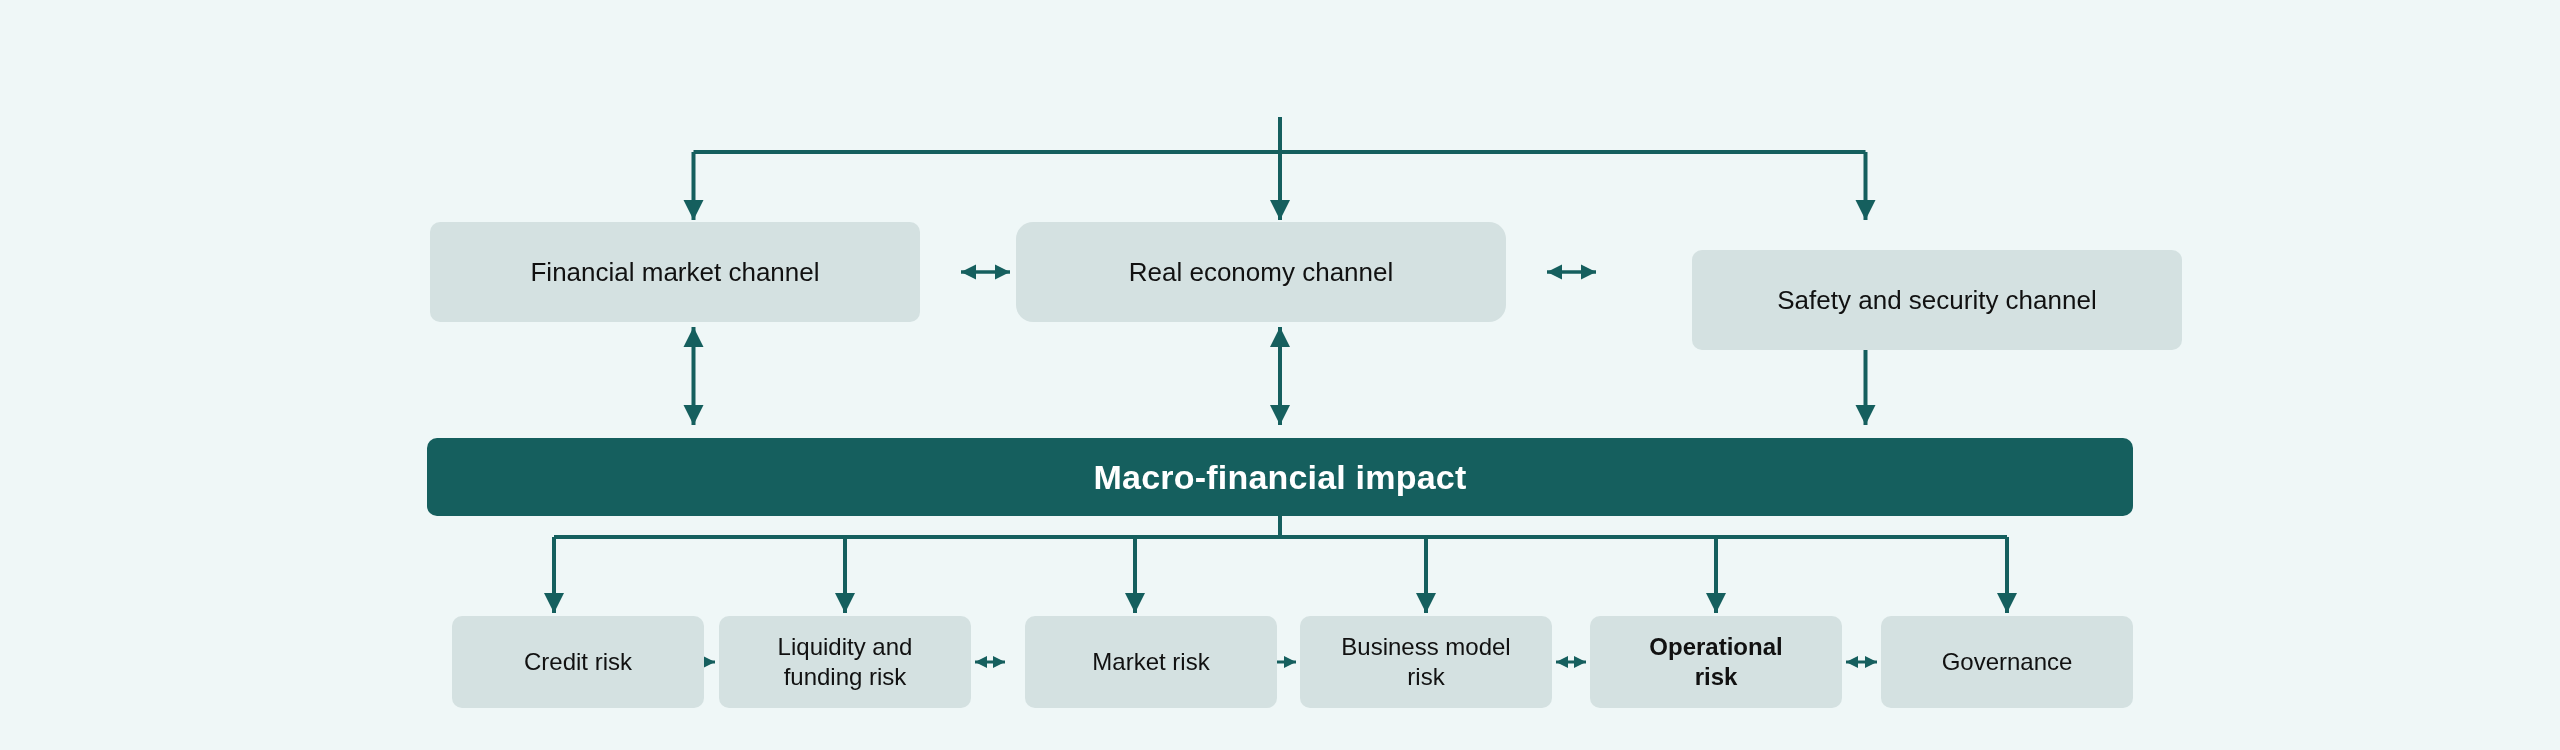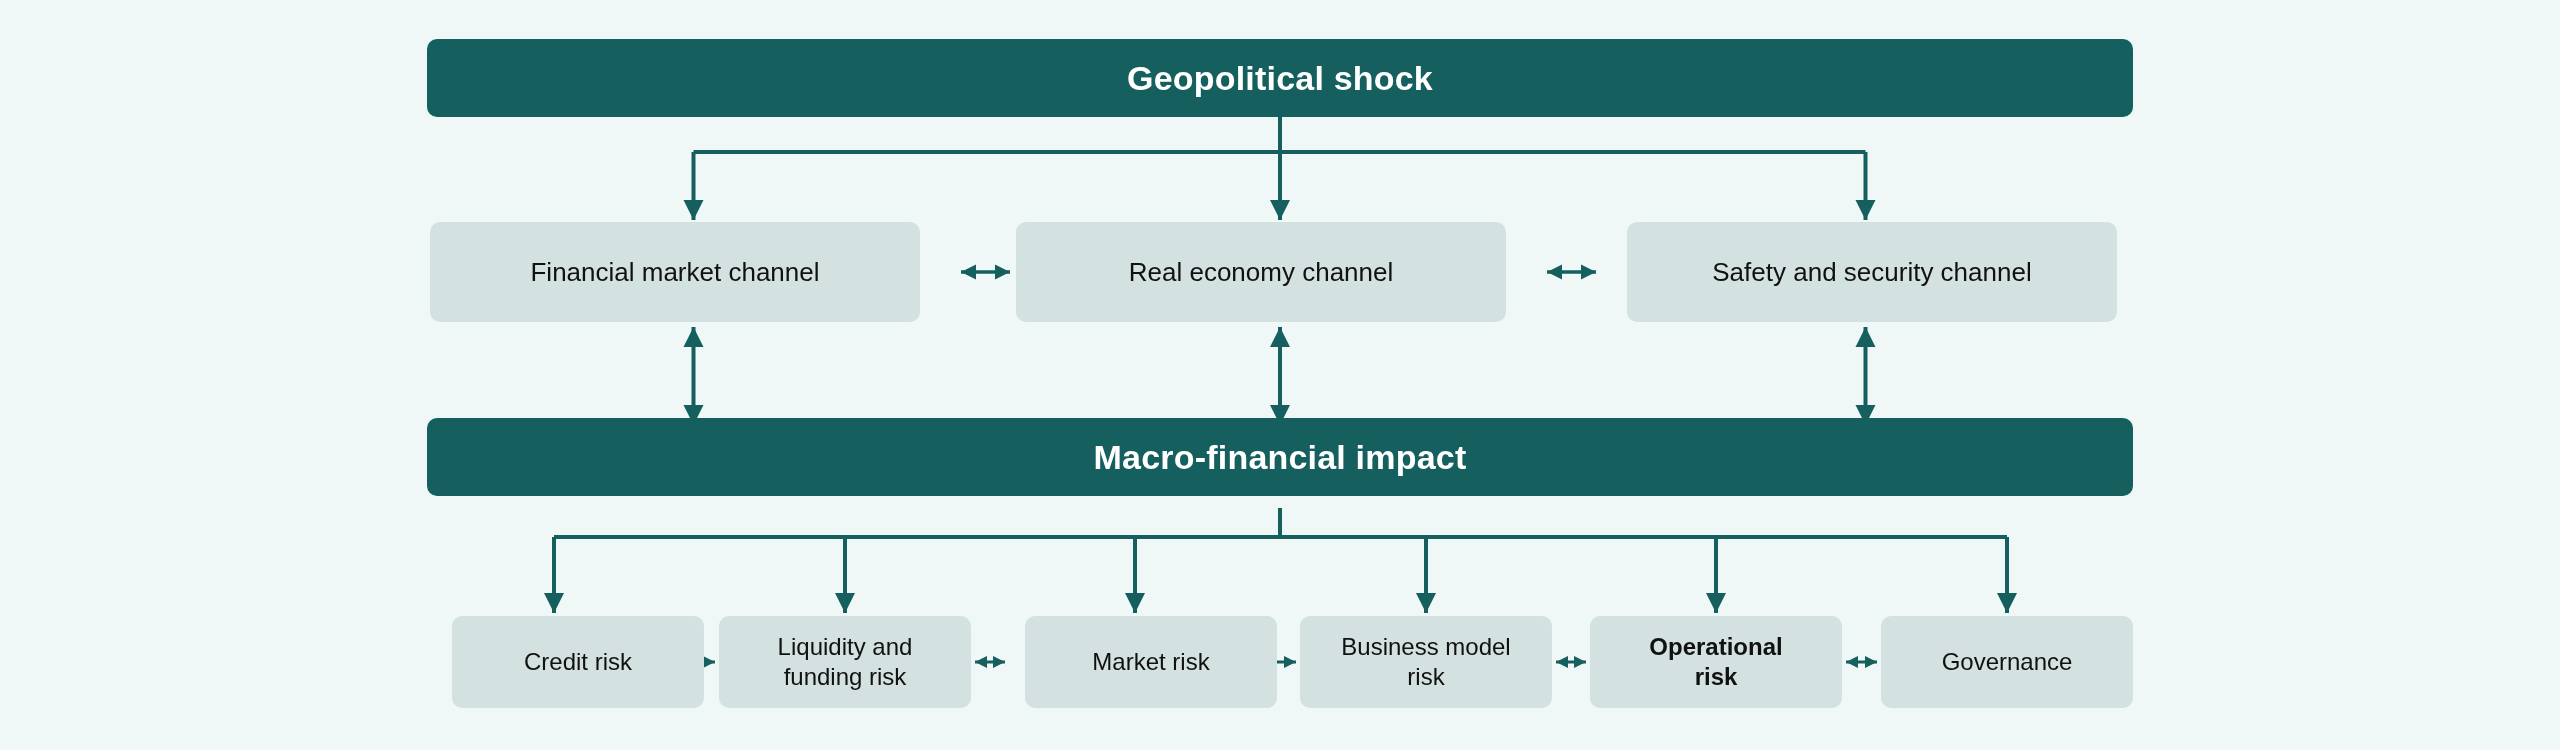--- a/index.html
+++ b/index.html
@@ -29,34 +29,34 @@
   .banner{
     position:absolute;left:427px;width:1706px;height:78px;
     background:var(--teal);
     border-radius:10px;
     display:flex;align-items:center;justify-content:center;
     color:var(--banner-text);
     font-size:34px;font-weight:700;
     letter-spacing:.2px;
   }
   .banner.top{top:39px;}
-  .banner.mid{top:418px;}
+  .banner.mid{top:438px;}
   .node{
     position:absolute;
     background:var(--box-fill);
     border-radius:10px;
     display:flex;align-items:center;justify-content:center;
     color:var(--box-text);
     text-align:center;
     white-space:pre-line;
   }
   .channel{top:222px;width:490px;height:100px;font-size:26px;}
   .channel.c0{left:430px;}
-  .channel.c1{left:1016px;}
-  .channel.c2{left:1627px;}
+  .channel.c1{left:1016px;border-radius:17px;}
+  .channel.c2{left:1692px;margin-top:28px;}
   .risk{top:616px;width:252px;height:92px;font-size:24px;line-height:1.25;}
   .risk.r0{left:452px;}
   .risk.r1{left:719px;}
   .risk.r2{left:1009px;margin-left:16px;}
   .risk.r3{left:1300px;}
   .risk.r4{left:1590px;font-weight:bold;}
   .risk.r5{left:1881px;}
 </style>
 </head>
 <body>
@@ -108,21 +108,20 @@
 
     <g stroke="currentColor" stroke-width="3" fill="none">
       <path d="M684 662 H715" marker-start="url(#headS)" marker-end="url(#headS)"></path>
       <path d="M975 662 H1005" marker-start="url(#headS)" marker-end="url(#headS)"></path>
       <path d="M1265 662 H1296" marker-start="url(#headS)" marker-end="url(#headS)"></path>
       <path d="M1556 662 H1586" marker-start="url(#headS)" marker-end="url(#headS)"></path>
       <path d="M1846 662 H1877" marker-start="url(#headS)" marker-end="url(#headS)"></path>
     </g>
   </svg>
 
-  <div class="banner top">Geopolitical shock</div>
   <div class="banner mid">Macro-financial impact</div>
 
   <div class="node channel c0">Financial market channel</div>
   <div class="node channel c1">Real economy channel</div>
   <div class="node channel c2">Safety and security channel</div>
 
   <div class="node risk r0">Credit risk</div>
   <div class="node risk r1">Liquidity and
 funding risk</div>
   <div class="node risk r2">Market risk</div>

